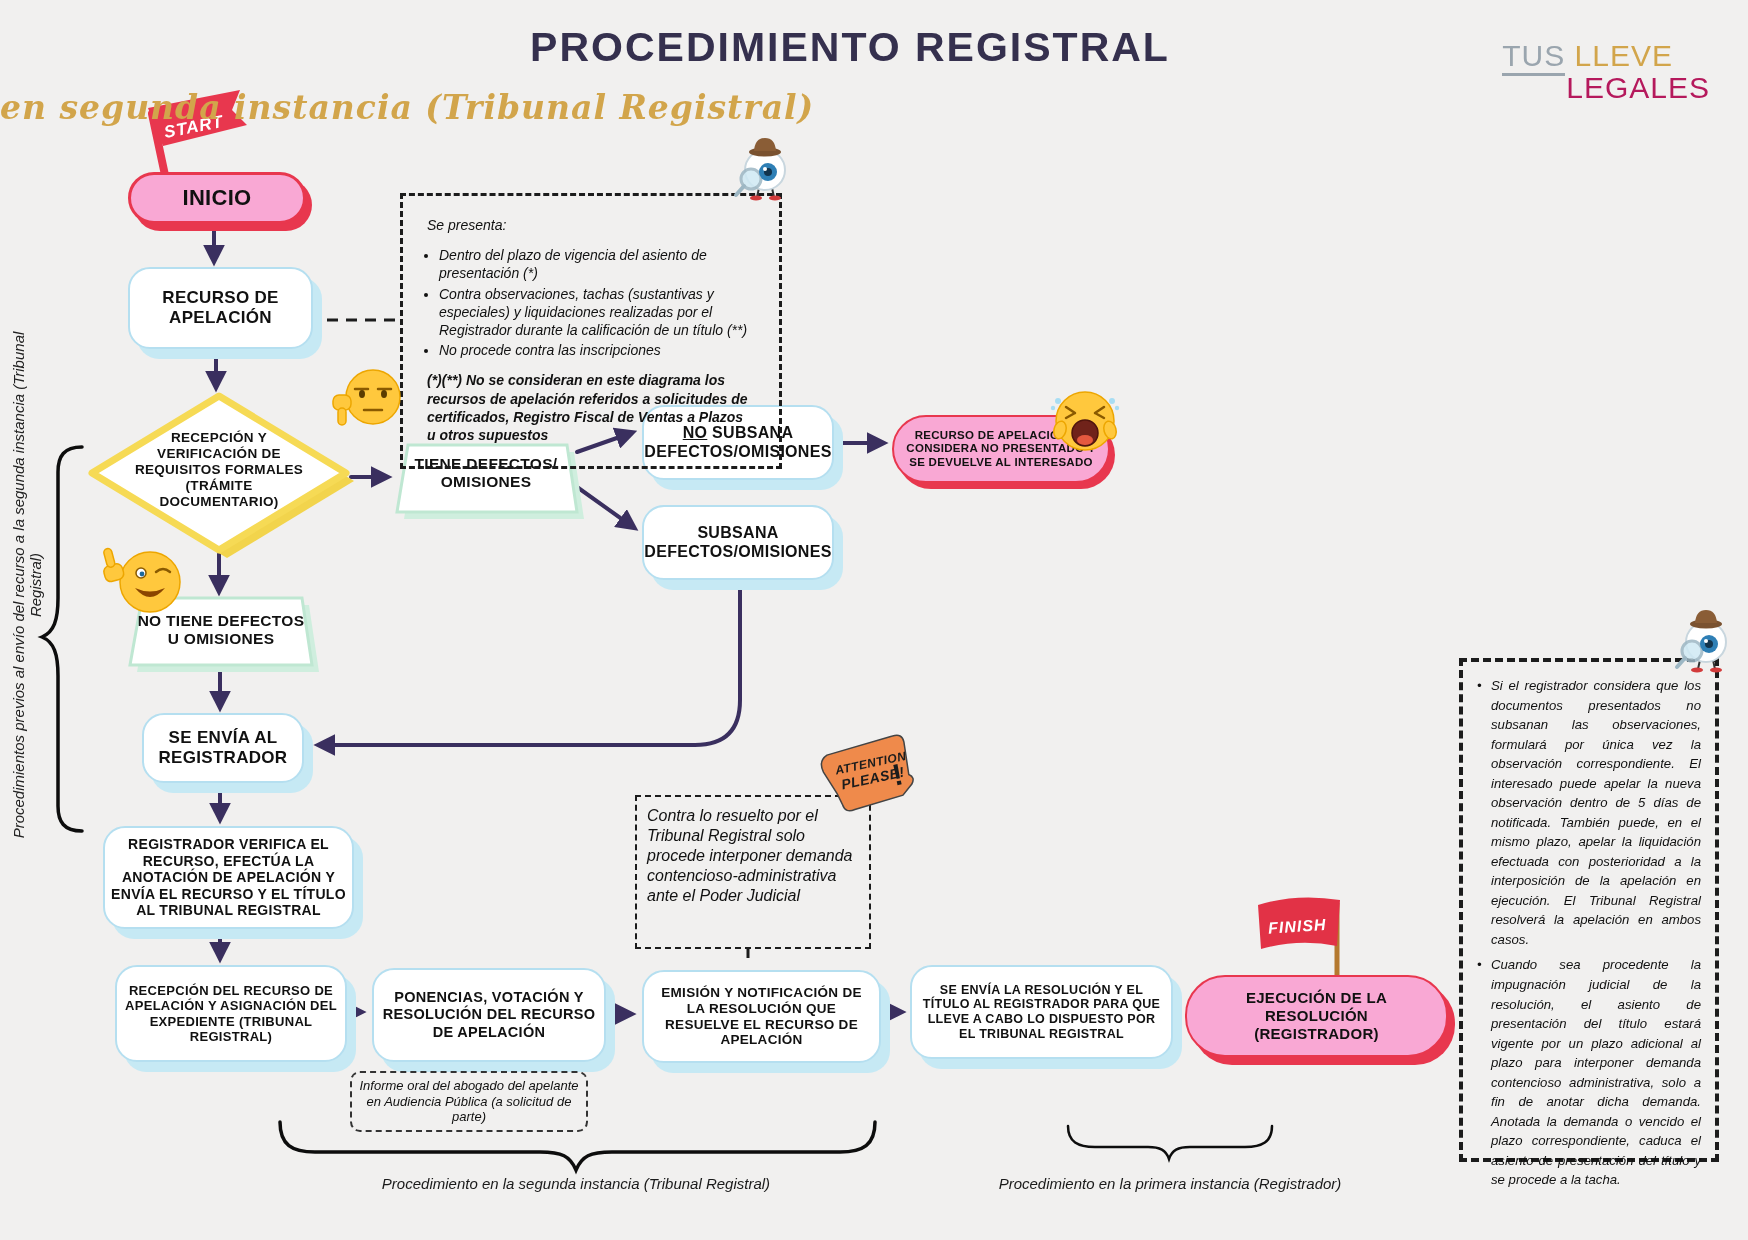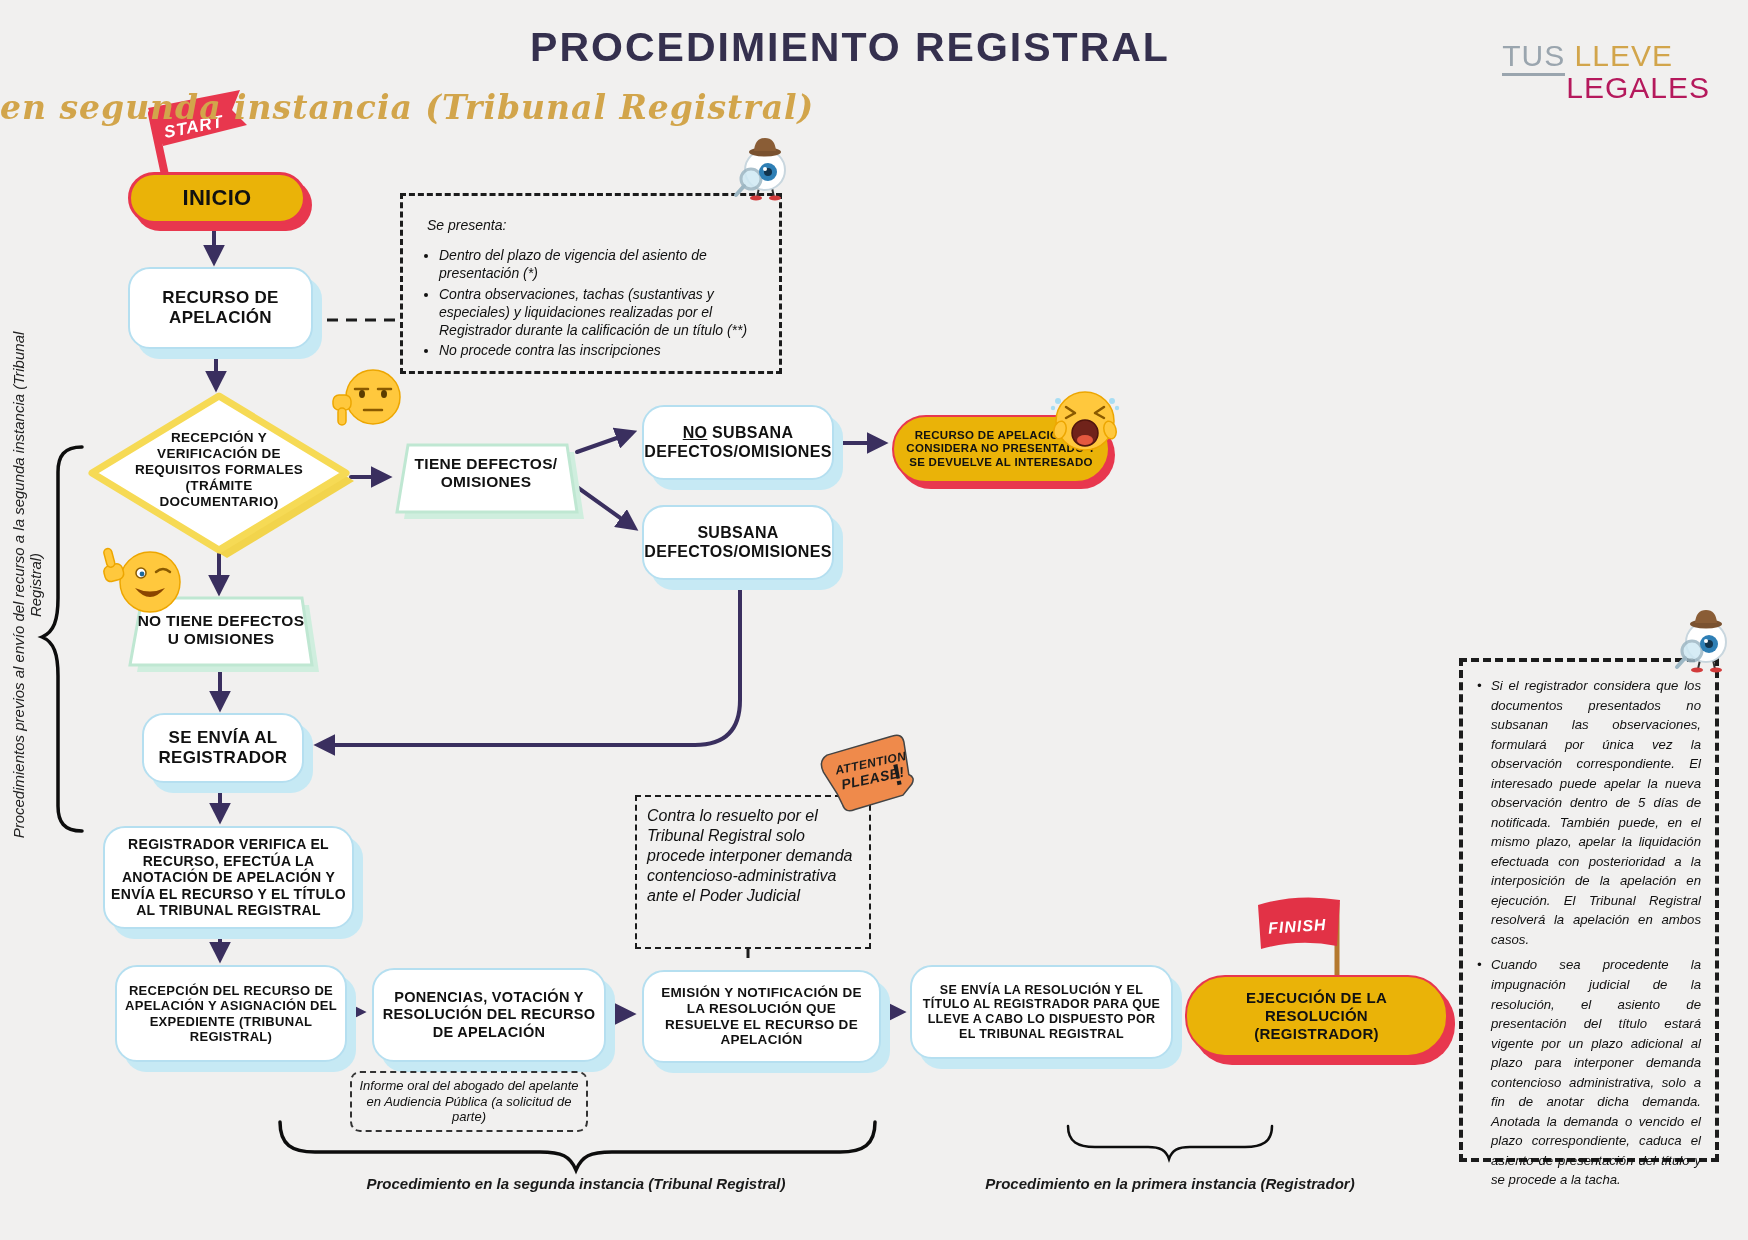--- a/index.html
+++ b/index.html
@@ -13,34 +13,34 @@
             font-style:italic;font-family:"DejaVu Serif",serif;color:#d2a54b;letter-spacing:1px;}
   .logo{top:40px;right:38px;font-size:30px;letter-spacing:1px;line-height:1.05;}
   .logo .tus{color:#9aa5ae;border-bottom:3px solid #9aa5ae;padding-bottom:1px;}
   .logo .patas{color:#d2a54b;}
   .logo .legales{color:#b5195c;display:block;margin-left:64px;}
   
   .node{display:flex;align-items:center;justify-content:center;text-align:center;
         font-weight:700;line-height:1.18;letter-spacing:.3px;}
   .blue{background:#fff;border:2px solid #b5dff0;border-radius:22px;
         box-shadow:9px 10px 0 #c6e9f4;}
-  .pill{background:#eab308;border:3px solid #e8374e;border-radius:40px;box-shadow:6px 7px 0 #e8374e;}
+  .pill{background:#f9a8d4;border:3px solid #e8374e;border-radius:40px;box-shadow:6px 7px 0 #e8374e;}
   .plain{background:transparent;}
   
   .dashed{border:3px dashed #1c1c1c;font-style:italic;}
   .note-sm{border:2px dashed #333;border-radius:10px;font-style:italic;text-align:center;}
   .note p{margin:12px;}
   .note ul{margin:2px 0;padding-left:24px;}
   .note li{margin:2px 0;}
   .foot{font-weight:700;}
   .rlist{list-style:none;margin:0;padding:0;}
   .rlist li{position:relative;padding-left:14px;margin-bottom:6px;text-align:justify;}
   .rlist li::before{content:"\2022";position:absolute;left:0;top:0;}
   .u{text-decoration:underline;}
-  .blabel{font-size:15px;font-style:italic;font-weight:700;text-align:center;color:#1a1a1a;}
+  .blabel{font-size:15px;font-style:italic;font-weight:400;text-align:center;color:#1a1a1a;}
   .vlabel{font-size:15px;font-style:italic;text-align:center;color:#222;}
   svg{position:absolute;left:0;top:0;}
 </style>
 </head>
 <body>
 
 <div id="canvas">
 
   <svg width="1748" height="1240" viewBox="0 0 1748 1240">
     <defs>
@@ -147,20 +147,21 @@
 
   <div class="abs node pill" style="left:1185px;top:975px;width:231px;height:74px;font-size:15px;border-width:2.5px;box-shadow:7px 8px 0 #e8374e;padding:2px 14px;">EJECUCIÓN DE LA RESOLUCIÓN (REGISTRADOR)</div>
 
   <div class="abs dashed note" style="left:400px;top:193px;width:352px;padding:8px 12px 10px 12px;font-size:14px;line-height:1.3;">
     <p>Se presenta:</p>
     <ul>
       <li>Dentro del plazo de vigencia del asiento de presentación (*)</li>
       <li>Contra observaciones, tachas (sustantivas y especiales) y liquidaciones realizadas por el Registrador durante la calificación de un título (**)</li>
       <li>No procede contra las inscripciones</li>
     </ul>
+    <p class="foot">(*)(**) No se consideran en este diagrama los recursos de apelación referidos a solicitudes de certificados, Registro Fiscal de Ventas a Plazos u otros supuestos</p>
   </div>
 
   <div class="abs dashed" style="left:635px;top:795px;width:212px;height:132px;border-width:2.5px;padding:9px 10px;font-size:16px;line-height:1.25;font-weight:500;">Contra lo resuelto por el Tribunal Registral solo procede interponer demanda contencioso-administrativa ante el Poder Judicial</div>
 
   <div class="abs note-sm" style="left:350px;top:1071px;width:230px;padding:5px 2px;font-size:13px;line-height:1.2;">Informe oral del abogado del apelante en Audiencia Pública (a solicitud de parte)</div>
 
   <div class="abs dashed" style="left:1459px;top:658px;width:224px;height:468px;border-width:4px;padding:14px 14px;font-size:13.2px;line-height:1.48;">
     <ul class="rlist">
       <li>Si el registrador considera que los documentos presentados no subsanan las observaciones, formulará por única vez la observación correspondiente. El interesado puede apelar la nueva observación dentro de 5 días de notificada. También puede, en el mismo plazo, apelar la liquidación efectuada con posterioridad a la interposición de la apelación en ejecución. El Tribunal Registral resolverá la apelación en ambos casos.</li>
       <li>Cuando sea procedente la impugnación judicial de la resolución, el asiento de presentación del título estará vigente por un plazo adicional al plazo para interponer demanda contencioso administrativa, solo a fin de anotar dicha demanda. Anotada la demanda o vencido el plazo correspondiente, caduca el asiento de presentación del título y se procede a la tacha.</li>

